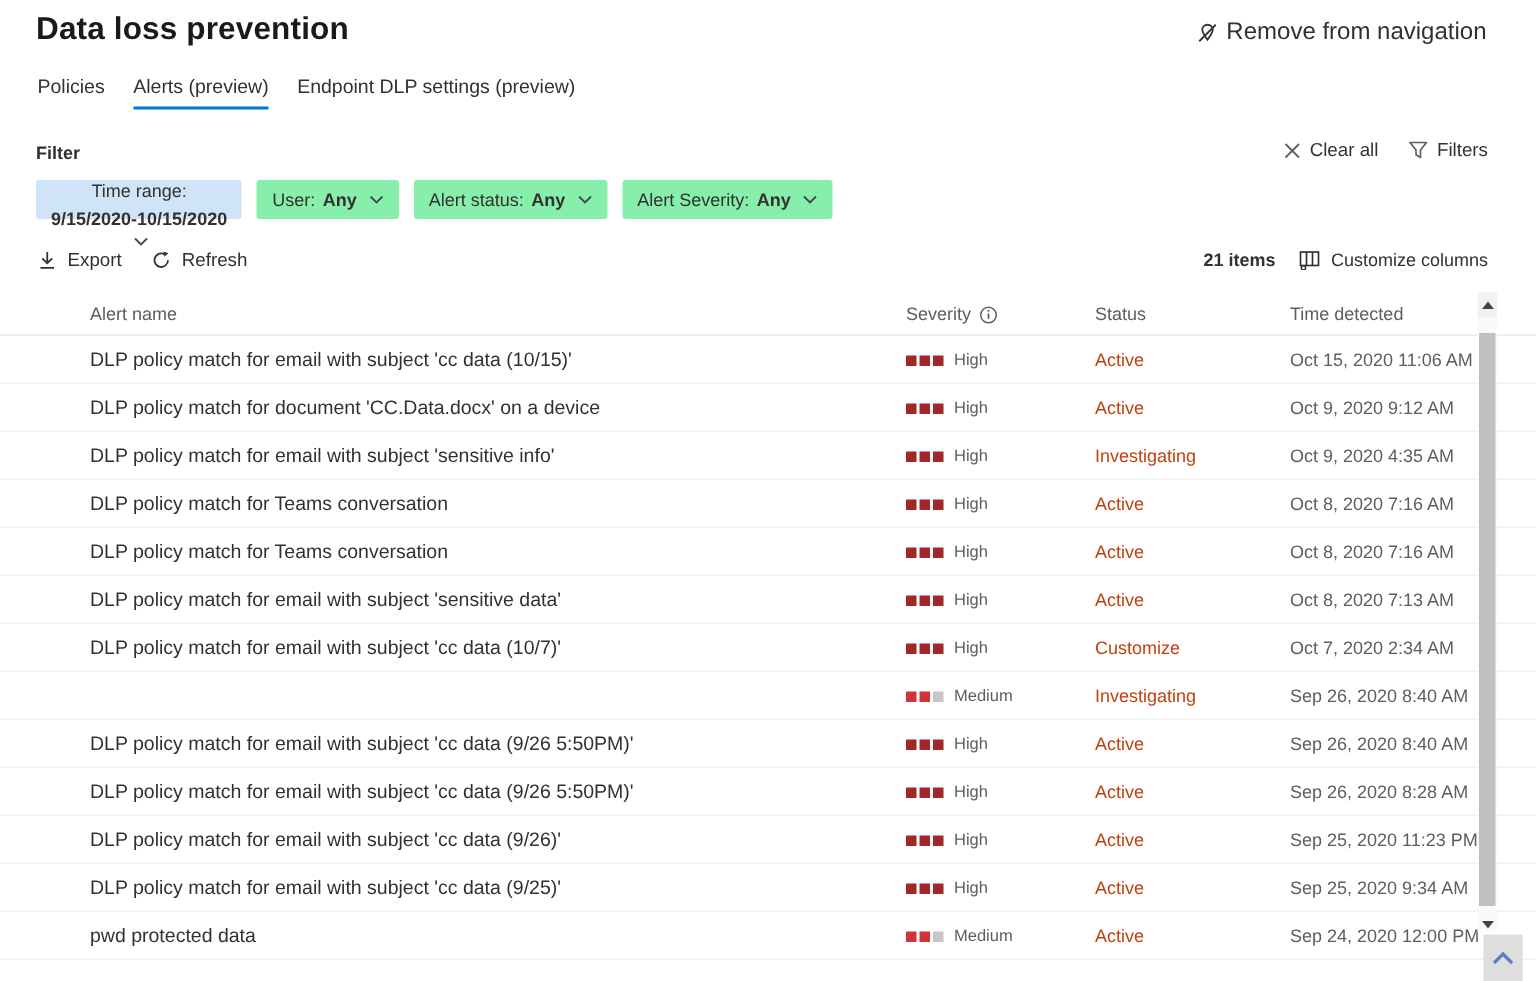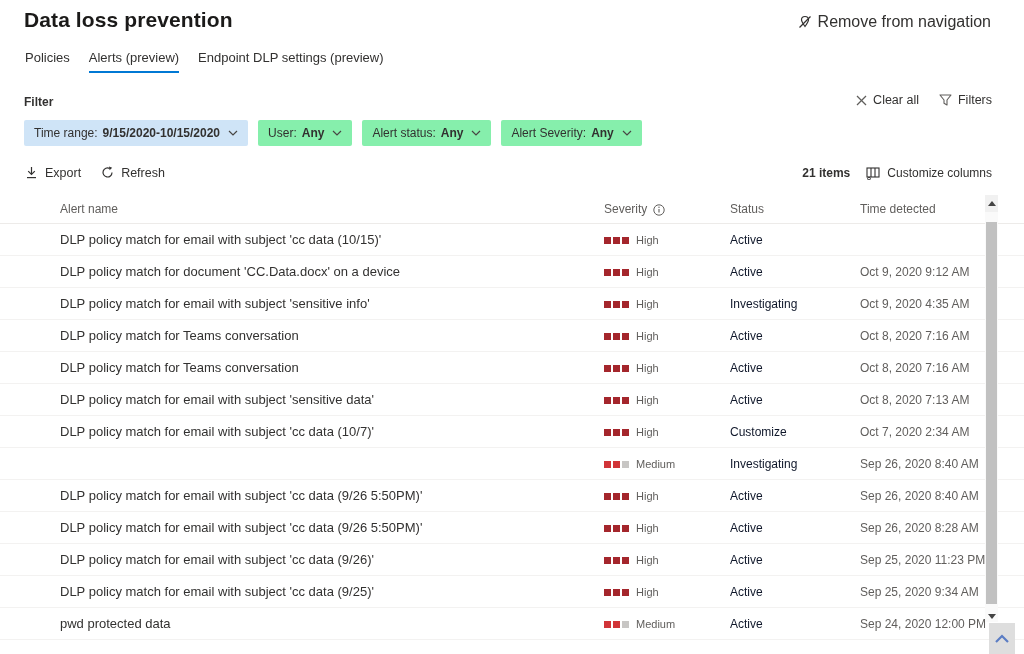--- a/index.html
+++ b/index.html
@@ -16,47 +16,47 @@
   .tabs { position:absolute; left:25px; top:50px; display:flex; gap:19px; font-size:13px; }
   .tab { padding-bottom:6px; border-bottom:2.5px solid transparent; cursor:pointer; color:#323130; }
   .tab.tabactive-true { font-weight:400; border-bottom-color:#0078d4; }
 
   .filter-label { position:absolute; left:24px; top:95px; font-size:12px; font-weight:700; color:#323130; }
   .filter-actions { position:absolute; right:32px; top:93px; display:flex; gap:20px; align-items:center; font-size:12.5px; color:#323130;text-align:right; }
   .filter-actions .act { display:flex; align-items:center; gap:6px; cursor:pointer; }
 
   .chips { position:absolute; left:24px; top:120px; display:flex; gap:10px; }
   .chip { height:26px; display:inline-flex; align-items:center; gap:5px; padding:0 10px; background:#86efac; border-radius:2px; font-size:12px; color:#323130; cursor:pointer; white-space:nowrap; }
-  .chip.chipsel-true { background:#cfe4f7; }
+  .chip.chipsel-true { background:#cfe4f7;flex-direction:column; }
   .chip b { font-weight:700; }
   .chip .chev { margin-left:3px; }
 
   .cmd-left { position:absolute; left:25px; top:160px; height:26px; display:flex; align-items:center; gap:20px; font-size:12.5px; color:#323130; }
-  .cmd-left .cmd { display:flex; gap:7px; cursor:pointer; }
+  .cmd-left .cmd { display:flex; align-items:center; gap:7px; cursor:pointer; }
   .cmd-right { position:absolute; right:32px; top:160px; height:26px; display:flex; align-items:center; gap:16px; font-size:12px; color:#323130; }
   .items-count { font-weight:700; }
   .cmd-right .cmd { display:flex; align-items:center; gap:7px; cursor:pointer; }
 
   .thead { position:absolute; left:0; right:0; top:195px; height:29px; border-bottom:1px solid #edebe9; font-size:12px; color:#605e5c; }
   .thead .hc { position:absolute; line-height:29px; white-space:nowrap; }
   .h-name { left:60px; }
   .h-sev  { left:604px; display:flex; align-items:center; gap:6px; height:29px; }
   .h-status { left:730px; }
   .h-time { left:860px; }
 
   .rows { position:absolute; left:0; right:0; top:224px; }
   .row { position:relative; height:32px; border-bottom:1px solid #f3f2f1; cursor:pointer; }
   .c-name { position:absolute; left:60px; line-height:32px; font-size:13px; color:#323130; white-space:nowrap; }
   .c-sev { position:absolute; left:604px; top:0; height:32px; display:flex; align-items:center; }
   .sq { width:7px; height:7px; margin-right:2px; background:#c8c6c4; }
   .sev-high .sq { background:#a4262c; }
   .sev-medium .sq:nth-child(1), .sev-medium .sq:nth-child(2) { background:#d13438; }
   .sev-medium .sq:nth-child(3) { background:#c8c6c4; }
   .sev-label { margin-left:5px; font-size:11px; color:#605e5c; }
-  .c-status { position:absolute; left:730px; line-height:32px; font-size:12px; color:#0f172a; white-space:nowrap; }
+  .c-status { position:absolute; left:730px; line-height:32px; font-size:12px; color:#c2410c; white-space:nowrap; }
   .c-time { position:absolute; left:860px; line-height:32px; font-size:12px; color:#605e5c; white-space:nowrap; }
 
   .scrollbar { position:absolute; right:26px; top:195px; width:13px; height:427px; background:#fafafa; }
   .sb-up { position:absolute; top:0; left:0; width:13px; height:17px; background:#f1f1f1; display:flex; align-items:center; justify-content:center; cursor:pointer; }
   .tri-up { width:0; height:0; border-left:4px solid transparent; border-right:4px solid transparent; border-bottom:5px solid #444444; }
   .sb-thumb { position:absolute; top:27px; left:1px; width:11px; height:382px; background:#c1c1c1; cursor:grab; }
   .sb-down { position:absolute; bottom:3px; left:0; width:13px; display:flex; justify-content:center; cursor:pointer; }
   .tri-down { width:0; height:0; border-left:4px solid transparent; border-right:4px solid transparent; border-top:5px solid #444444; }
 
   .back-top { position:absolute; right:9px; bottom:0; width:26px; height:31px; background:#dedede; display:flex; align-items:center; justify-content:center; cursor:pointer; }
@@ -212,20 +212,21 @@
 
     <div class="row">
       <span class="c-name">DLP policy match for email with subject 'cc data (10/15)'</span>
       <span class="c-sev sev-high">
           <span class="sq"></span>
           <span class="sq"></span>
           <span class="sq"></span>
           <span class="sev-label">High</span>
         </span>
       <span class="c-status">Active</span>
+      <span class="c-time">Oct 15, 2020 11:06 AM</span>
     </div>
 
     <div class="row">
       <span class="c-name">DLP policy match for document 'CC.Data.docx' on a device</span>
       <span class="c-sev sev-high">
           <span class="sq"></span>
           <span class="sq"></span>
           <span class="sq"></span>
           <span class="sev-label">High</span>
         </span>

